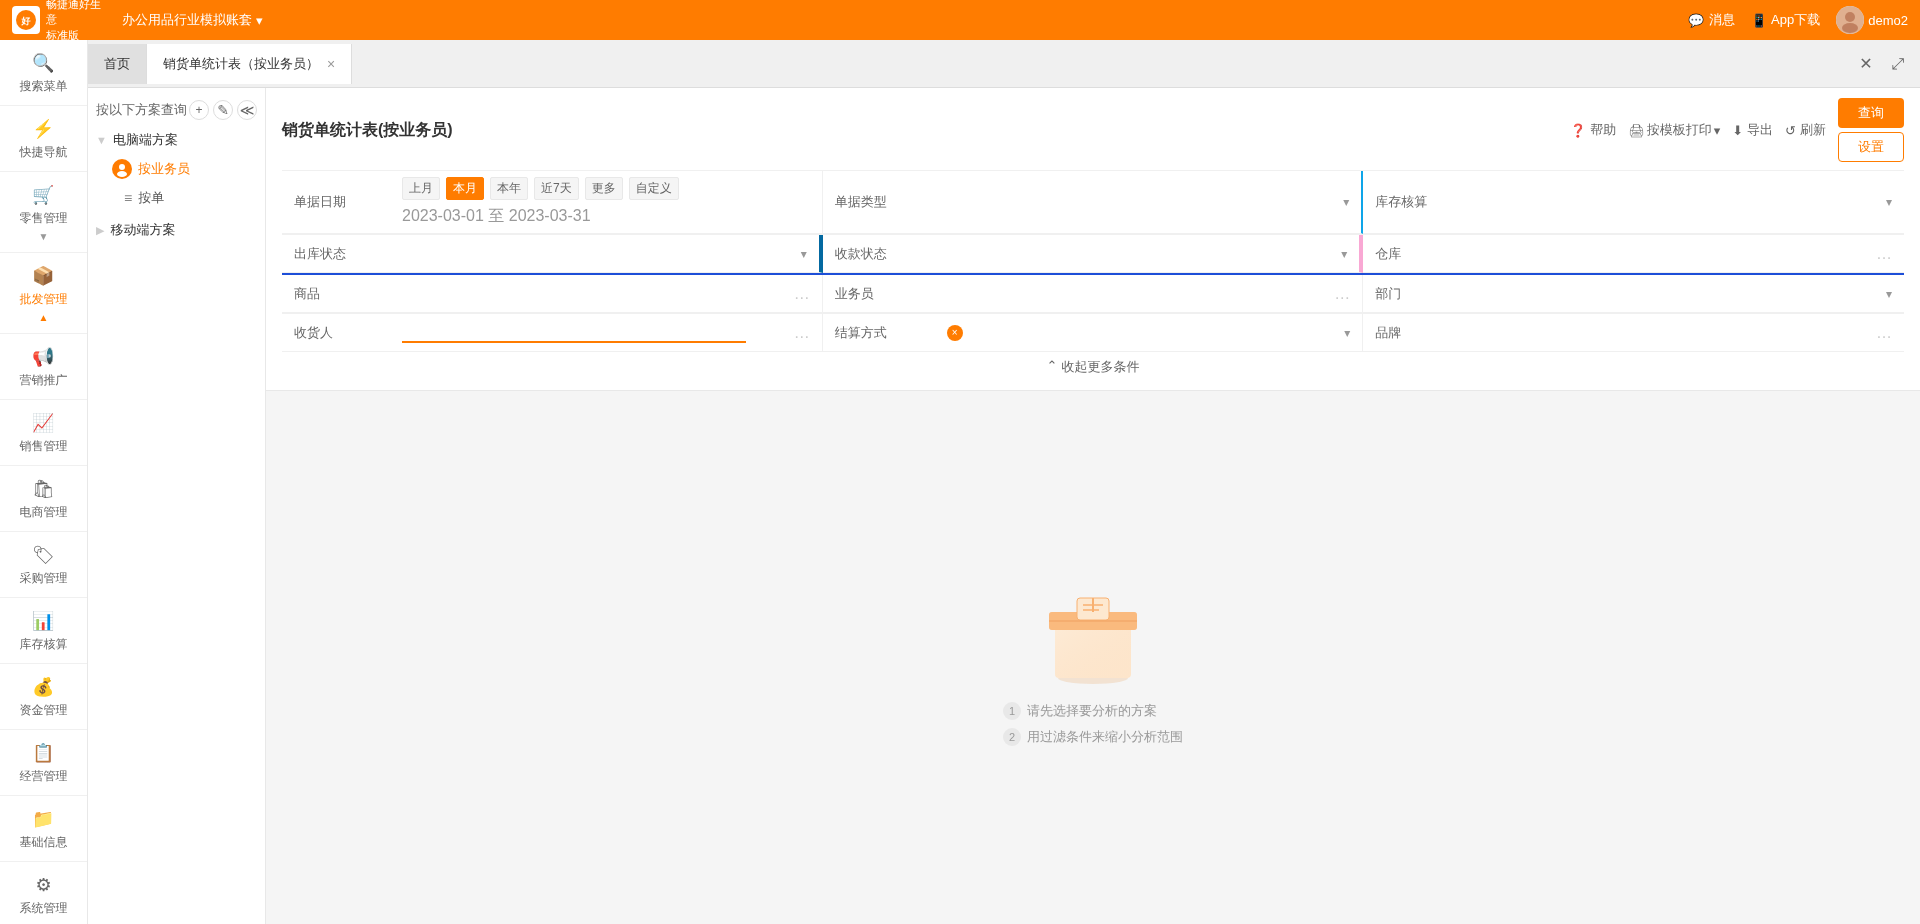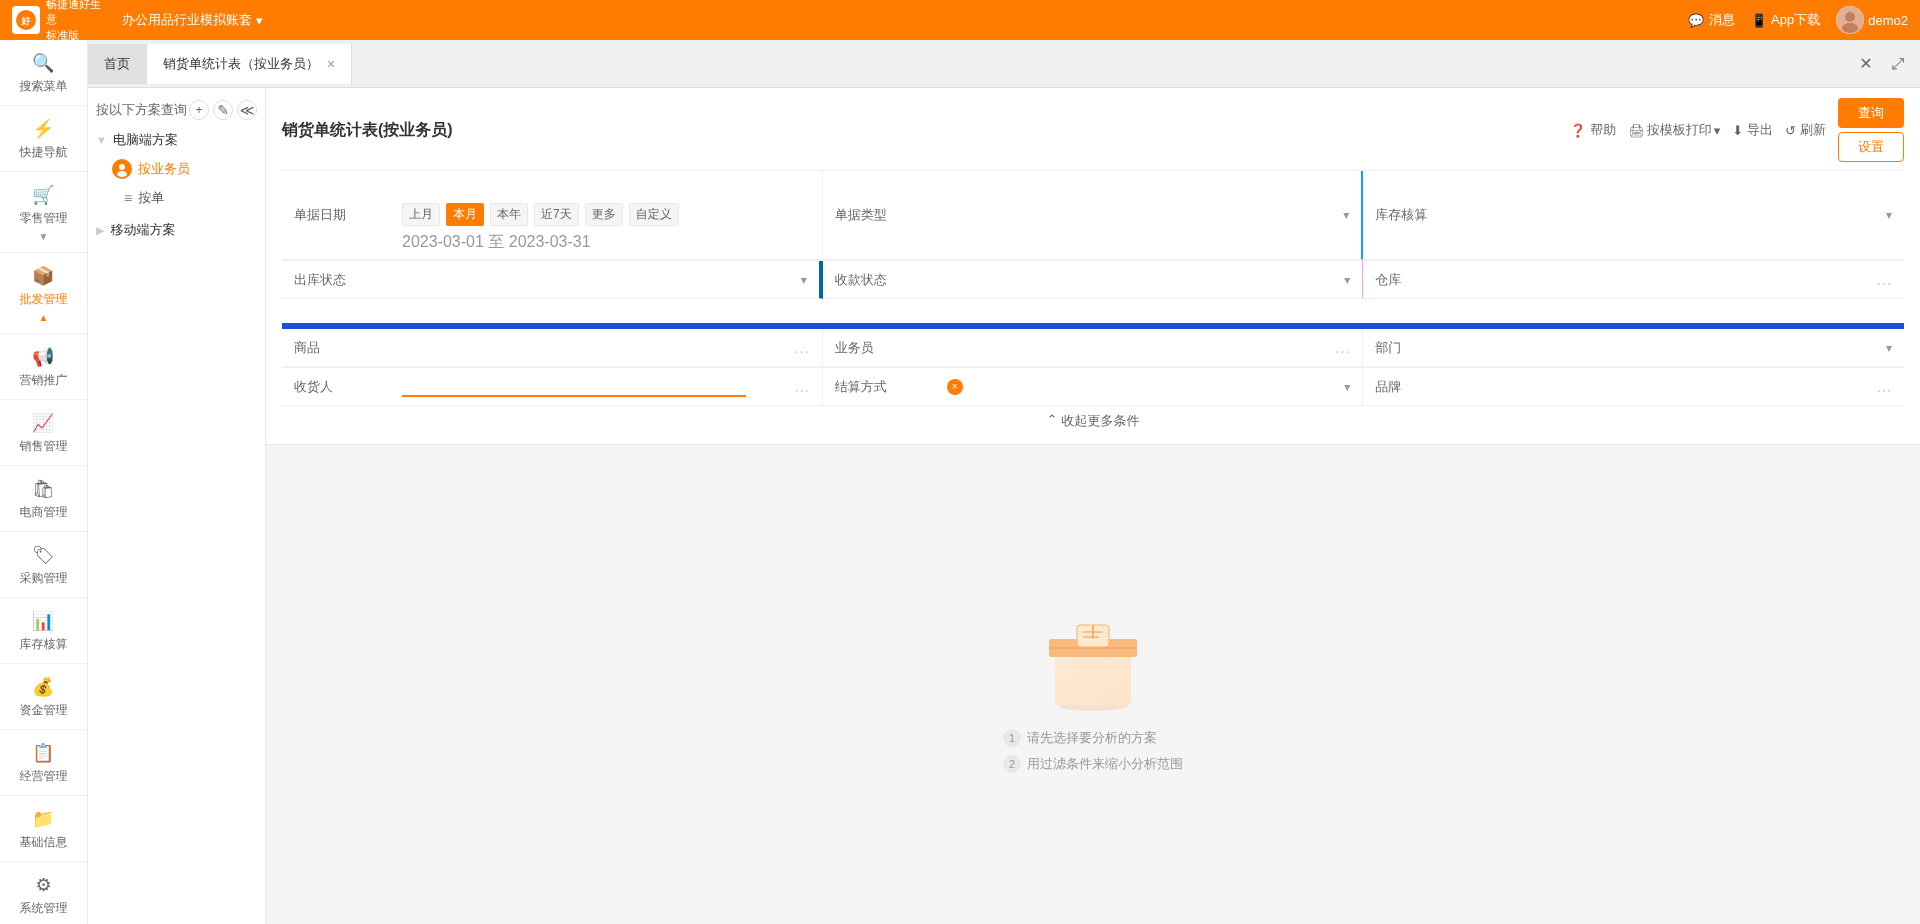--- a/index.html
+++ b/index.html
@@ -66,21 +66,21 @@
     .query-btn { background: #ff7c00; color: #fff; border: none; border-radius: 4px; padding: 6px 20px; font-size: 13px; cursor: pointer; }
     .settings-btn { background: #fff; color: #ff7c00; border: 1px solid #ff7c00; border-radius: 4px; padding: 5px 16px; font-size: 13px; cursor: pointer; }
     .filter-cell { display: flex; align-items: center; padding: 6px 12px; border-bottom: 1px solid #f0f0f0; min-height: 38px; gap: 48px; }
     .filter-label { color: #666; font-size: 13px; white-space: nowrap; width: 60px; flex-shrink: 0; }
     .filter-input { flex: 1; border: none; border-bottom: 1px solid #e8e8e8; padding: 2px 4px; font-size: 13px; outline: none; color: #333; background: transparent; }
     .filter-select { flex: 1; display: flex; align-items: center; justify-content: space-between; cursor: pointer; }
     .filter-select-text { font-size: 13px; color: #999; }
     .filter-chevron { color: #999; font-size: 12px; }
     .filter-dots { color: #ccc; font-size: 16px; cursor: pointer; margin-left: auto; }
     .date-filter { flex: 1; display: flex; align-items: center; gap: 6px; flex-wrap: wrap; }
-    .date-btn { padding: 2px 6px; border-radius: 2px; font-size: 12px; cursor: pointer; border: 1px solid #e8e8e8; background: #f5f5f5; color: #666; margin-top: 26px; }
+    .date-btn { padding: 2px 6px; border-radius: 2px; font-size: 12px; cursor: pointer; border: 1px solid #e8e8e8; background: #f5f5f5; color: #666; }
     .date-btn.active { background: #ff7c00; color: #fff; border-color: #ff7c00; }
     .date-range { font-size: 16px; color: #999; white-space: nowrap; text-align: right; }
     .tag-close { display: inline-flex; align-items: center; justify-content: center; width: 16px; height: 16px; border-radius: 50%; background: #ff7c00; color: #fff; font-size: 10px; cursor: pointer; margin-left: 4px; }
 
     .collapse-row { display: flex; justify-content: center; padding: 6px 0; cursor: pointer; color: #666; font-size: 13px; gap: 4px; }
 
     
     .empty-state { flex: 1; display: flex; flex-direction: column; align-items: center; justify-content: center; gap: 12px; }
     .empty-hints { display: flex; flex-direction: column; gap: 8px; }
     .empty-hint { display: flex; align-items: center; gap: 6px; color: #999; font-size: 13px; }
@@ -320,34 +320,34 @@
               </div>
 
               <div style="display:grid;grid-template-columns:1fr 1fr 1fr;border-top:1px solid #f0f0f0;">
                 <div class="filter-cell" style="border-right:4px solid #0369a1;">
                   <span class="filter-label">出库状态</span>
                   <div class="filter-select">
                     <span class="filter-select-text"></span>
                     <span class="filter-chevron">▾</span>
                   </div>
                 </div>
-                <div class="filter-cell" style="border-right:1px solid #f9a8d4;justify-content:flex-end;">
+                <div class="filter-cell" style="border-right:4px solid #f9a8d4;justify-content:flex-end;">
                   <span class="filter-label">收款状态</span>
                   <div class="filter-select">
                     <span class="filter-select-text"></span>
                     <span class="filter-chevron">▾</span>
                   </div>
                 </div>
                 <div class="filter-cell">
                   <span class="filter-label">仓库</span>
                   <span class="filter-dots">…</span>
                 </div>
               </div>
 
-              <div style="display:grid;grid-template-columns:1fr 1fr 1fr;border-top:6px solid #1d4ed8;margin-top:24px;">
+              <div style="display:grid;grid-template-columns:1fr 1fr 1fr;border-top:2px solid #1d4ed8;">
                 <div class="filter-cell" style="border-right:1px solid #f0f0f0;">
                   <span class="filter-label">商品</span>
                   <span class="filter-dots">…</span>
                 </div>
                 <div class="filter-cell" style="border-right:1px solid #f0f0f0;">
                   <span class="filter-label">业务员</span>
                   <span class="filter-dots">…</span>
                 </div>
                 <div class="filter-cell">
                   <span class="filter-label">部门</span>

